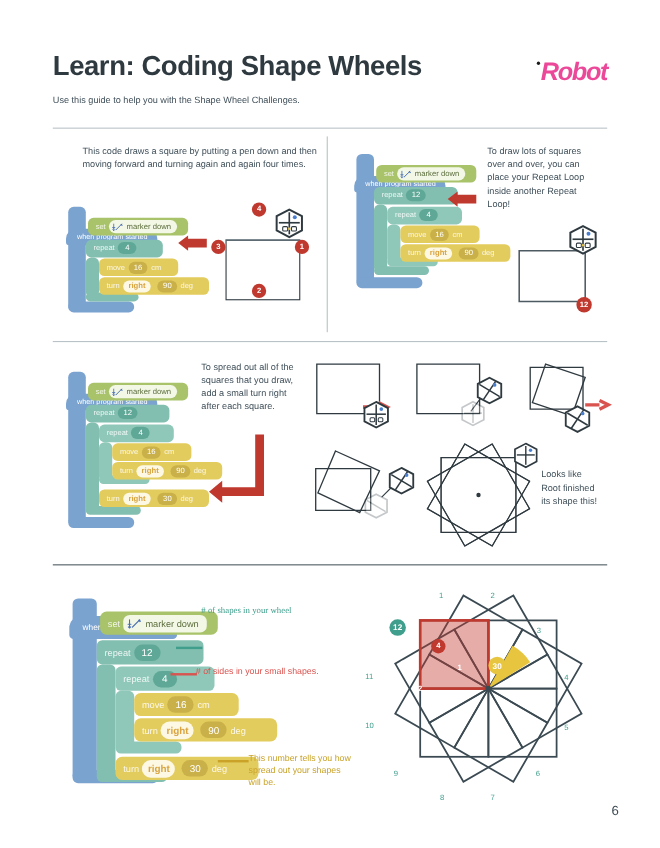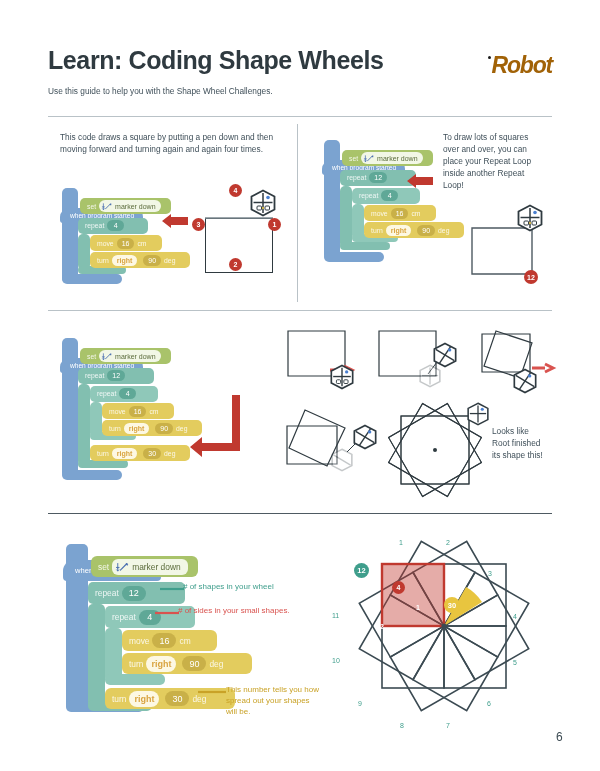--- a/index.html
+++ b/index.html
@@ -14,21 +14,21 @@
 
   
   .header { position: absolute; left: 48px; top: 48px; width: 504px; }
   .title {
     font-size: 25px; font-weight: bold; letter-spacing: -0.4px;
     color: #2f3a40; line-height: 1;
   }
   .logo {
     position: absolute; right: 0; top: 4px;
     font-size: 23px; font-weight: bold; font-style: italic;
-    letter-spacing: -1.2px; color: #a16207; text-align: right;
+    letter-spacing: -1.2px; color: #ec4899; text-align: right;
   }
   .logo .dot {
     display: inline-block; width: 3px; height: 3px; border-radius: 50%;
     background: #1b1b1b; vertical-align: 14px; margin-right: 1px;
   }
   .subtitle { margin-top: 12px; font-size: 8.5px; color: #4a565e; }
 
   
   .hr { position: absolute; left: 48px; width: 504px; height: 1px; background: #9aa6ad; }
   .hr.top    { top: 116px;  background: #b9c2c7; }
@@ -109,21 +109,21 @@
     <div class="title">Learn: Coding Shape Wheels</div>
     <div class="logo"><span class="dot"></span><span>Robot</span></div>
     <div class="subtitle para">Use this guide to help you with the Shape Wheel Challenges.</div>
   </div>
 
   <div class="hr top"></div>
   <div class="hr mid"></div>
   <div class="hr bottom"></div>
   <div class="vr"></div>
 
-  <div style="position:absolute;left:60px;top:131px;width:215px;" class="para">This code draws a square by putting a pen down and then moving forward and turning again and again four times.</div>
+  <div style="position:absolute;left:75px;top:131px;width:215px;" class="para">This code draws a square by putting a pen down and then moving forward and turning again and again four times.</div>
 
   <div class="code" style="left:60px;top:178px;">
     
     <div class="cwrap blue" style="left:2px;top:10px;width:16px;height:95px;"></div>
     <div class="cwrap blue" style="left:2px;top:96px;width:60px;height:10px;"></div>
     <div class="hat">when program started</div>
 
     
     <div class="blk green" style="position:absolute;left:20px;top:20px;height:16px;">
       <span class="lbl-dim">set</span>
@@ -247,20 +247,21 @@
     <polygon points="14,1.5 25.5,7.5 25.5,20.5 14,26.5 2.5,20.5 2.5,7.5" fill="#ffffff" stroke="#2f3a40" stroke-width="1.8"></polygon>
     <line x1="14" y1="4" x2="14" y2="24" stroke="#2f3a40" stroke-width="1.5"></line>
     <line x1="4.5" y1="13.5" x2="23.5" y2="13.5" stroke="#2f3a40" stroke-width="1.5"></line>
     <circle cx="19" cy="8.5" r="1.8" fill="#4a7fd0"></circle>
     <rect x="8" y="17" width="4.5" height="4" rx="1" fill="none" stroke="#2f3a40" stroke-width="1"></rect>
     <rect x="16" y="17" width="4.5" height="4" rx="1" fill="none" stroke="#2f3a40" stroke-width="1"></rect>
     <circle cx="14" cy="19" r="1.1" fill="#e8c53f"></circle>
   </svg>
   <div class="badge red" style="left:524px;top:270px;width:14px;height:14px;font-size:7px;">12</div>
 
+  <div style="position:absolute;left:183px;top:327px;width:88px;" class="para">To spread out all of the squares that you draw, add a small turn right after each square.</div>
 
   <div class="code" style="left:60px;top:328px;">
     <div class="cwrap blue" style="left:2px;top:10px;width:16px;height:140px;"></div>
     <div class="cwrap blue" style="left:2px;top:142px;width:60px;height:10px;"></div>
     <div class="hat">when program started</div>
 
     <div class="blk green" style="position:absolute;left:20px;top:20px;height:16px;">
       <span class="lbl-dim">set</span>
       <span class="slot marker">
         <svg class="marker-ico" viewBox="0 0 16 12">
@@ -447,21 +448,21 @@
       <span class="lbl-dim">turn</span>
       <span class="slot white" style="height:16px;font-size:9px;border-radius:8px;">right</span>
       <span class="slot dark-yel" style="height:15px;min-width:24px;font-size:9px;border-radius:8px;">30</span>
       <span class="lbl-dim">deg</span>
     </div>
   </div>
 
   <svg style="position:absolute;left:160px;top:587px;" width="24" height="4">
     <line x1="0" y1="2" x2="24" y2="2" stroke="#3f9e8c" stroke-width="2.2"></line>
   </svg>
-  <div class="anno teal" style="left:183px;top:581px;"># of shapes in your wheel</div>
+  <div class="anno teal" style="left:183px;top:549px;font-family:Liberation Serif, serif;"># of shapes in your wheel</div>
 
   <svg style="position:absolute;left:155px;top:611px;" width="24" height="4">
     <line x1="0" y1="2" x2="24" y2="2" stroke="#d9534f" stroke-width="2.2"></line>
   </svg>
   <div class="anno red" style="left:178px;top:605px;"># of sides in your small shapes.</div>
 
   <svg style="position:absolute;left:198px;top:688px;" width="30" height="8">
     <line x1="0" y1="4" x2="28" y2="4" stroke="#c9a227" stroke-width="2.2"></line>
   </svg>
   <div class="anno gold" style="left:226px;top:684px;width:96px;">This number tells you how spread out your shapes will be.</div>

